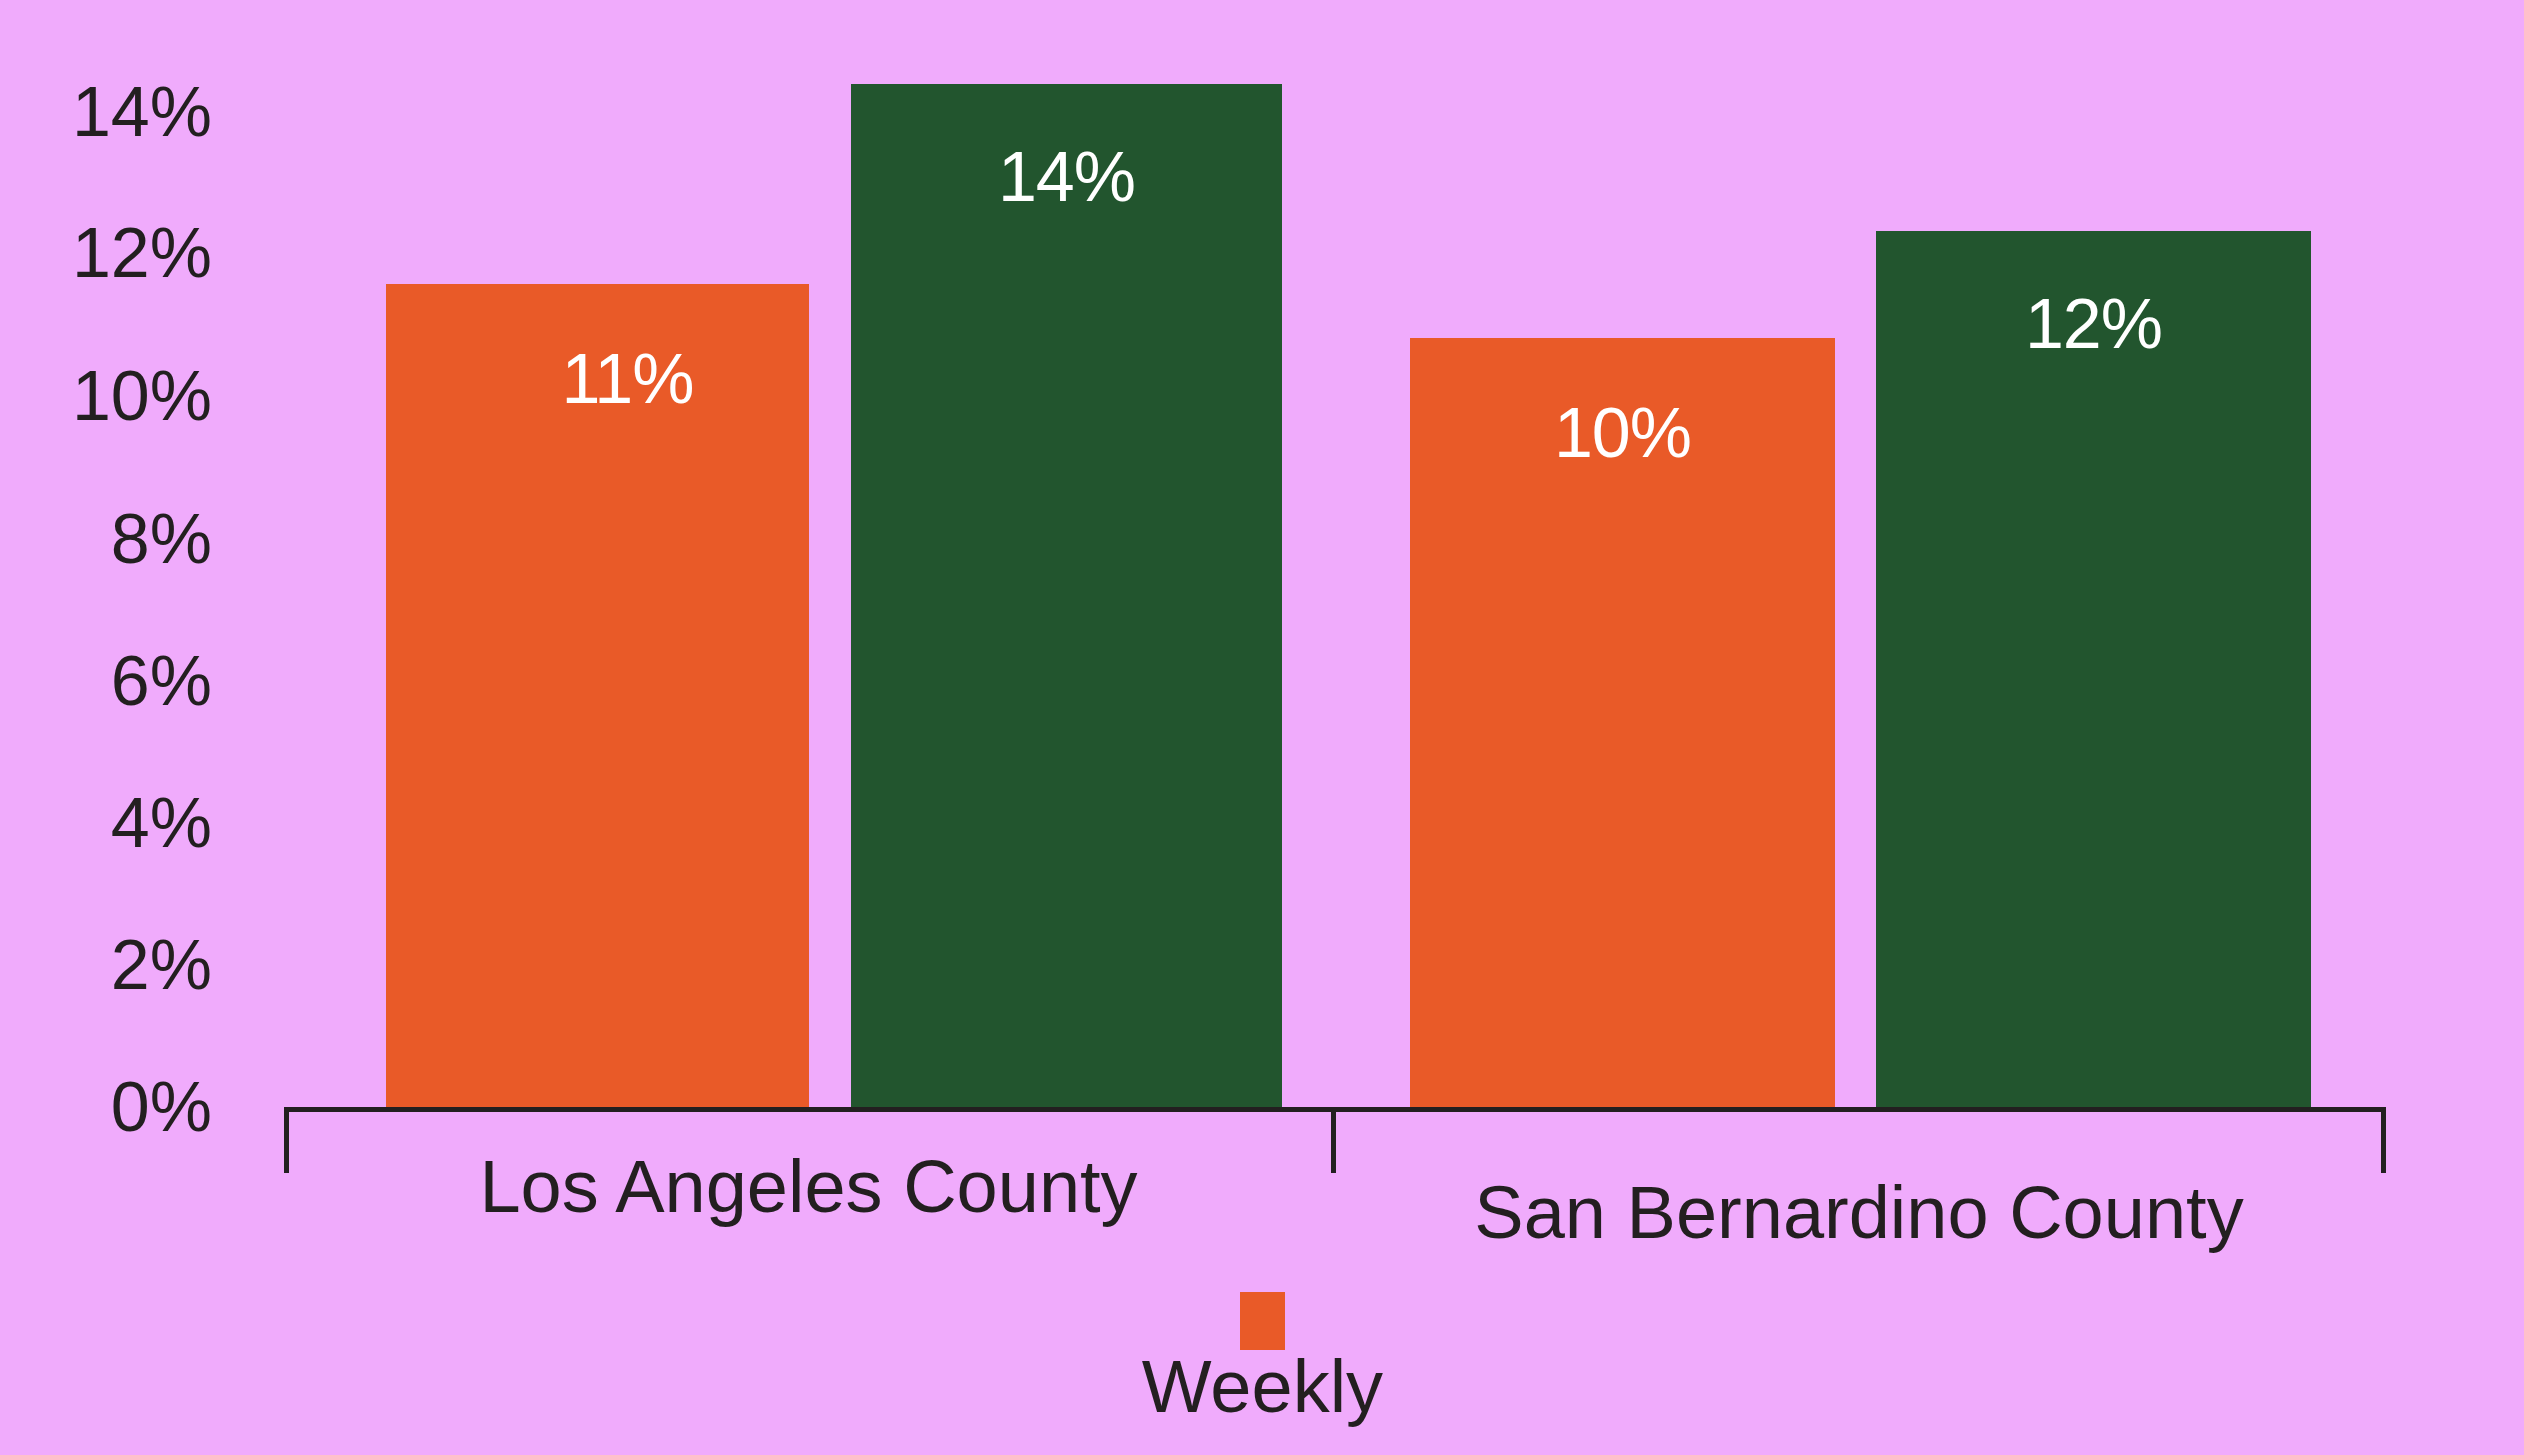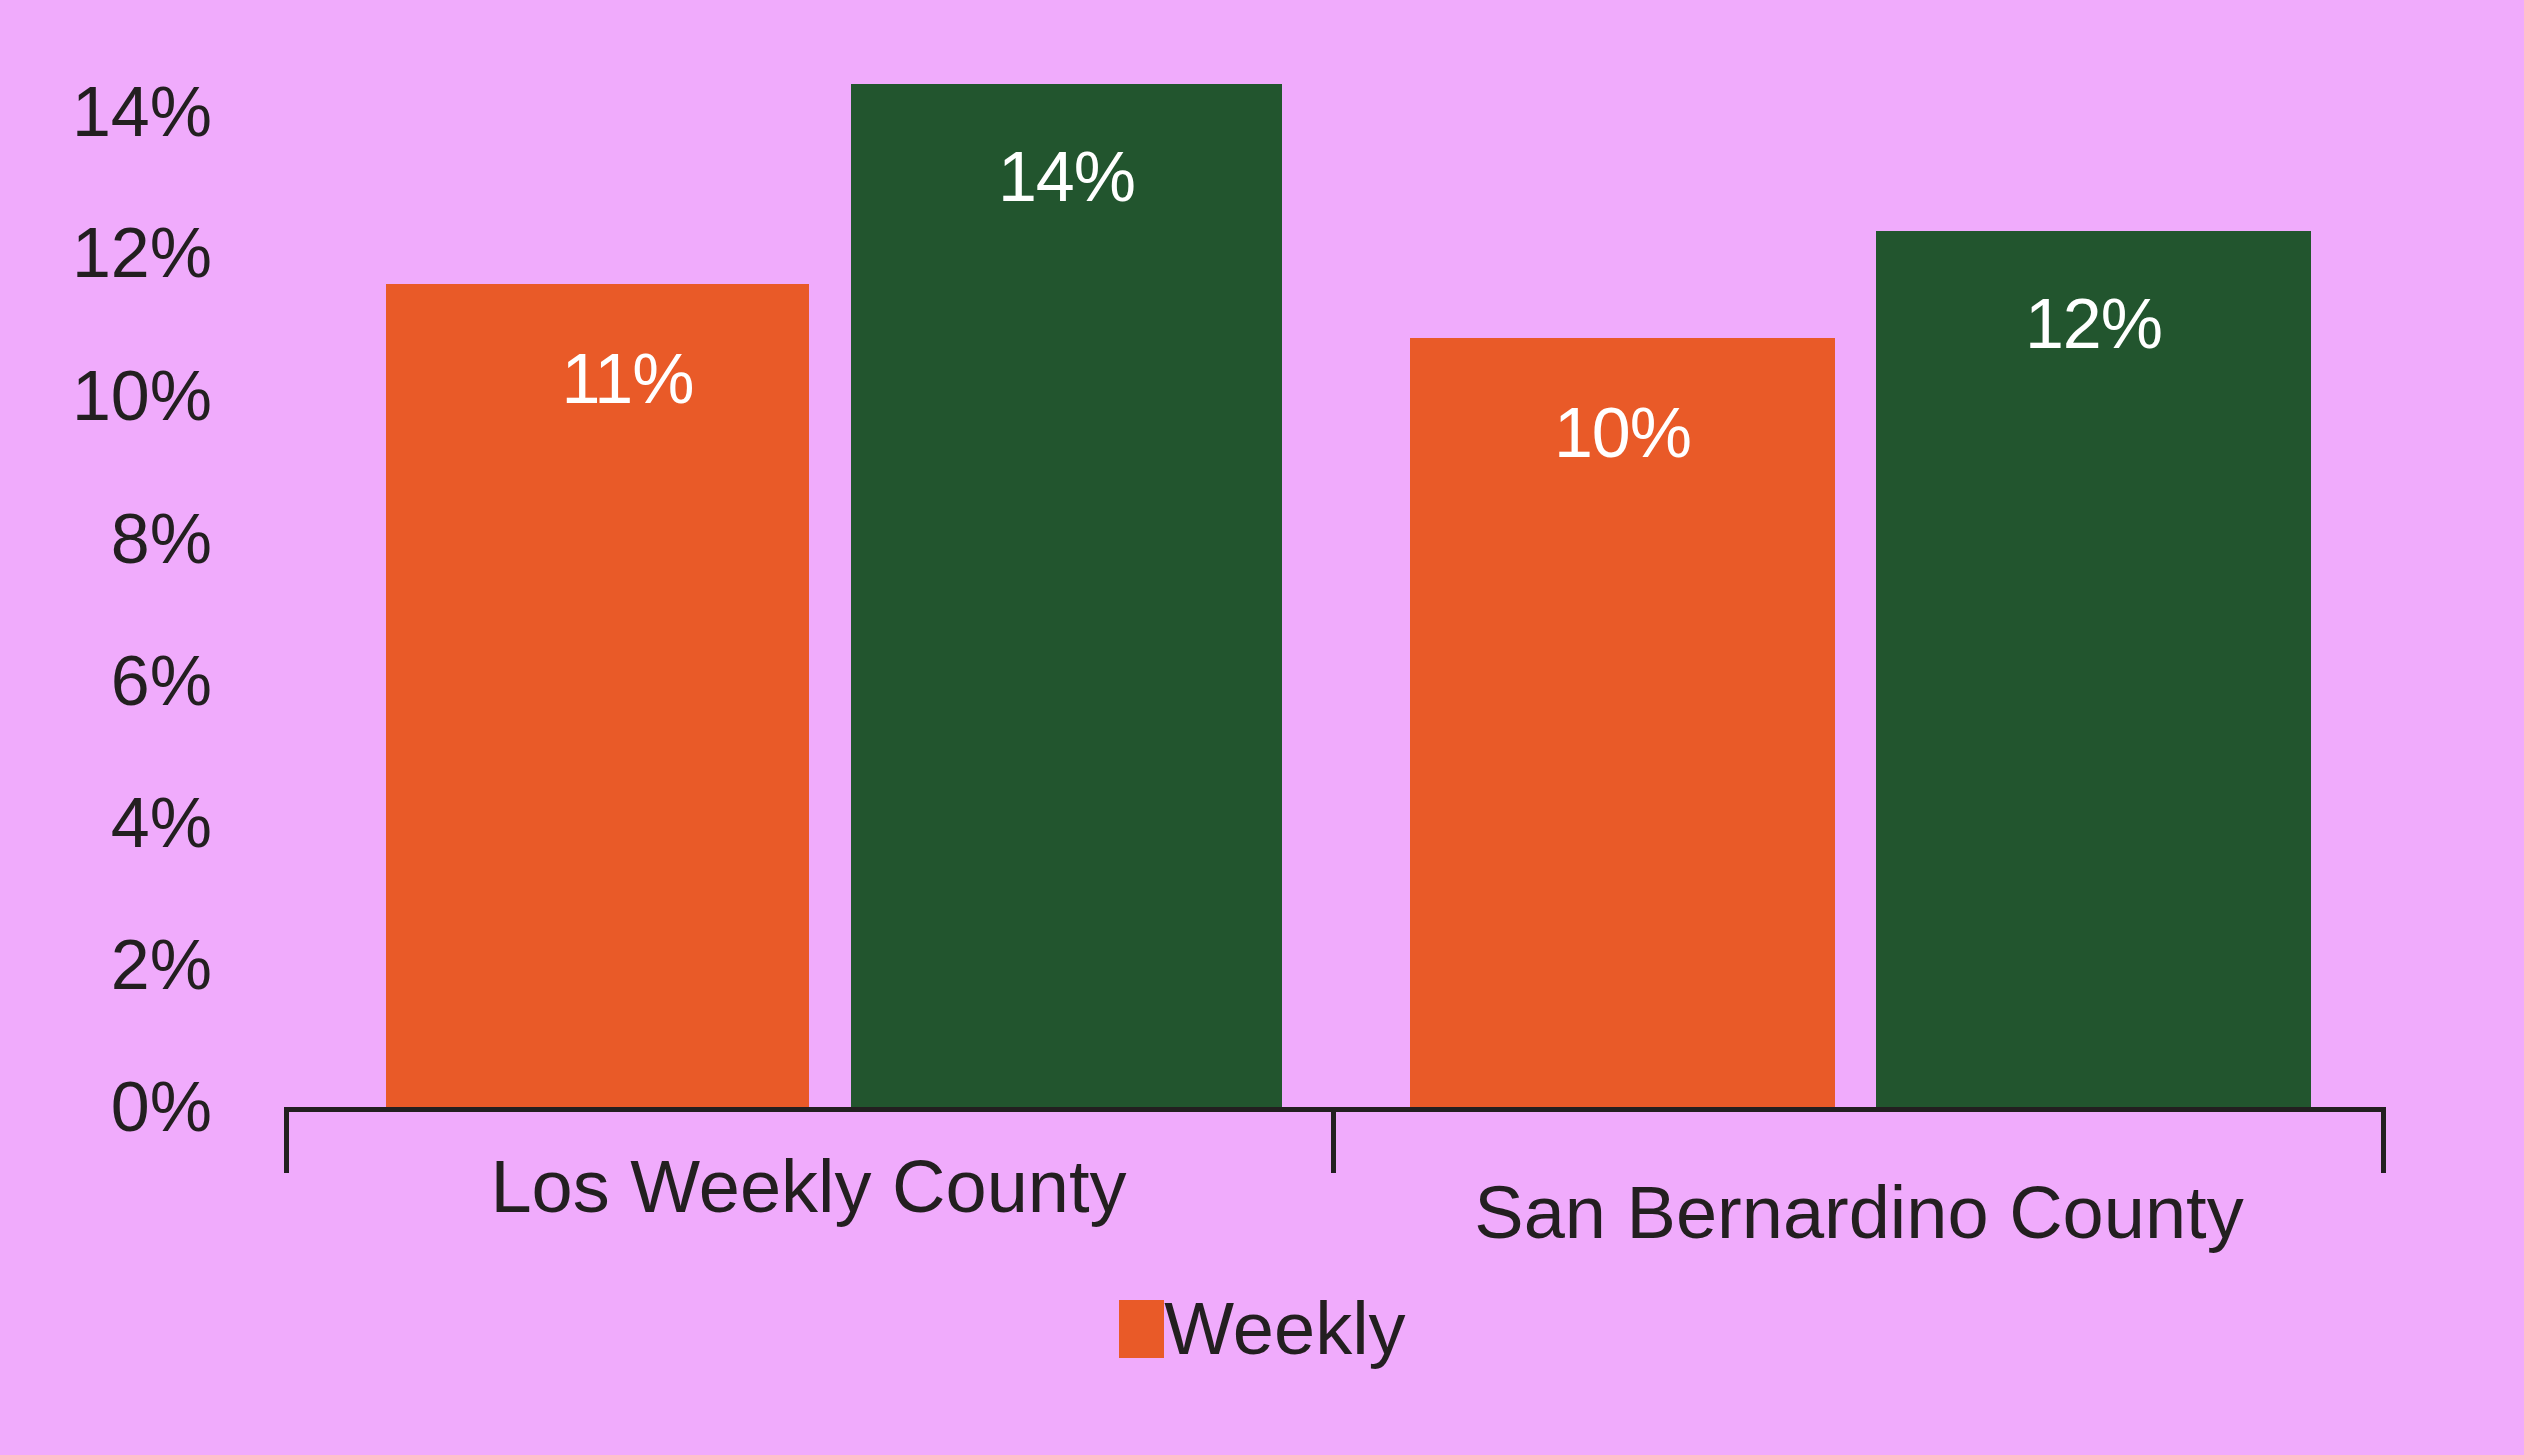--- a/index.html
+++ b/index.html
@@ -82,21 +82,21 @@
     width: 2525px;
     top: 1292px;
     display: flex;
     flex-direction: row;
     justify-content: center;
     align-items: center;
     gap: 115px;
   }
   .legend-item {
     display: flex;
-    flex-direction: row;
+    flex-direction: column;
     align-items: center;
   }
   .legend-swatch {
     width: 45px;
     height: 58px;
     flex: 0 0 auto;
   }
   .legend-swatch.weekly  { background: #e95a28; }
   .legend-swatch.monthly { background: #22552e; }
   .legend-text {
@@ -140,21 +140,21 @@
     <div class="bar bar-monthly" style="left:1876px; width:435px; top:231px; height:876px;">
       <span class="bar-value" style="top:58px;">12%</span>
     </div>
   </div>
 
   <div class="axis-line" style="left:284px; top:1107px; width:2102px; height:4.9px;"></div>
   <div class="axis-tick" style="left:284px;  top:1107px; height:66px;"></div>
   <div class="axis-tick" style="left:1331px; top:1107px; height:66px;"></div>
   <div class="axis-tick" style="left:2381px; top:1107px; height:66px;"></div>
 
-  <div class="cat-label" style="left:284px; width:1049px; top:1150px;">Los Weekly County</div>
+  <div class="cat-label" style="left:284px; width:1049px; top:1150px;">Los Angeles County</div>
   <div class="cat-label" style="left:1332px; width:1054px; top:1176px;">San Bernardino County</div>
 
   <div id="legend">
     <div class="legend-item">
       <span class="legend-swatch weekly"></span>
       <span class="legend-text">Weekly</span>
     </div>
   </div>
 
 </div>

